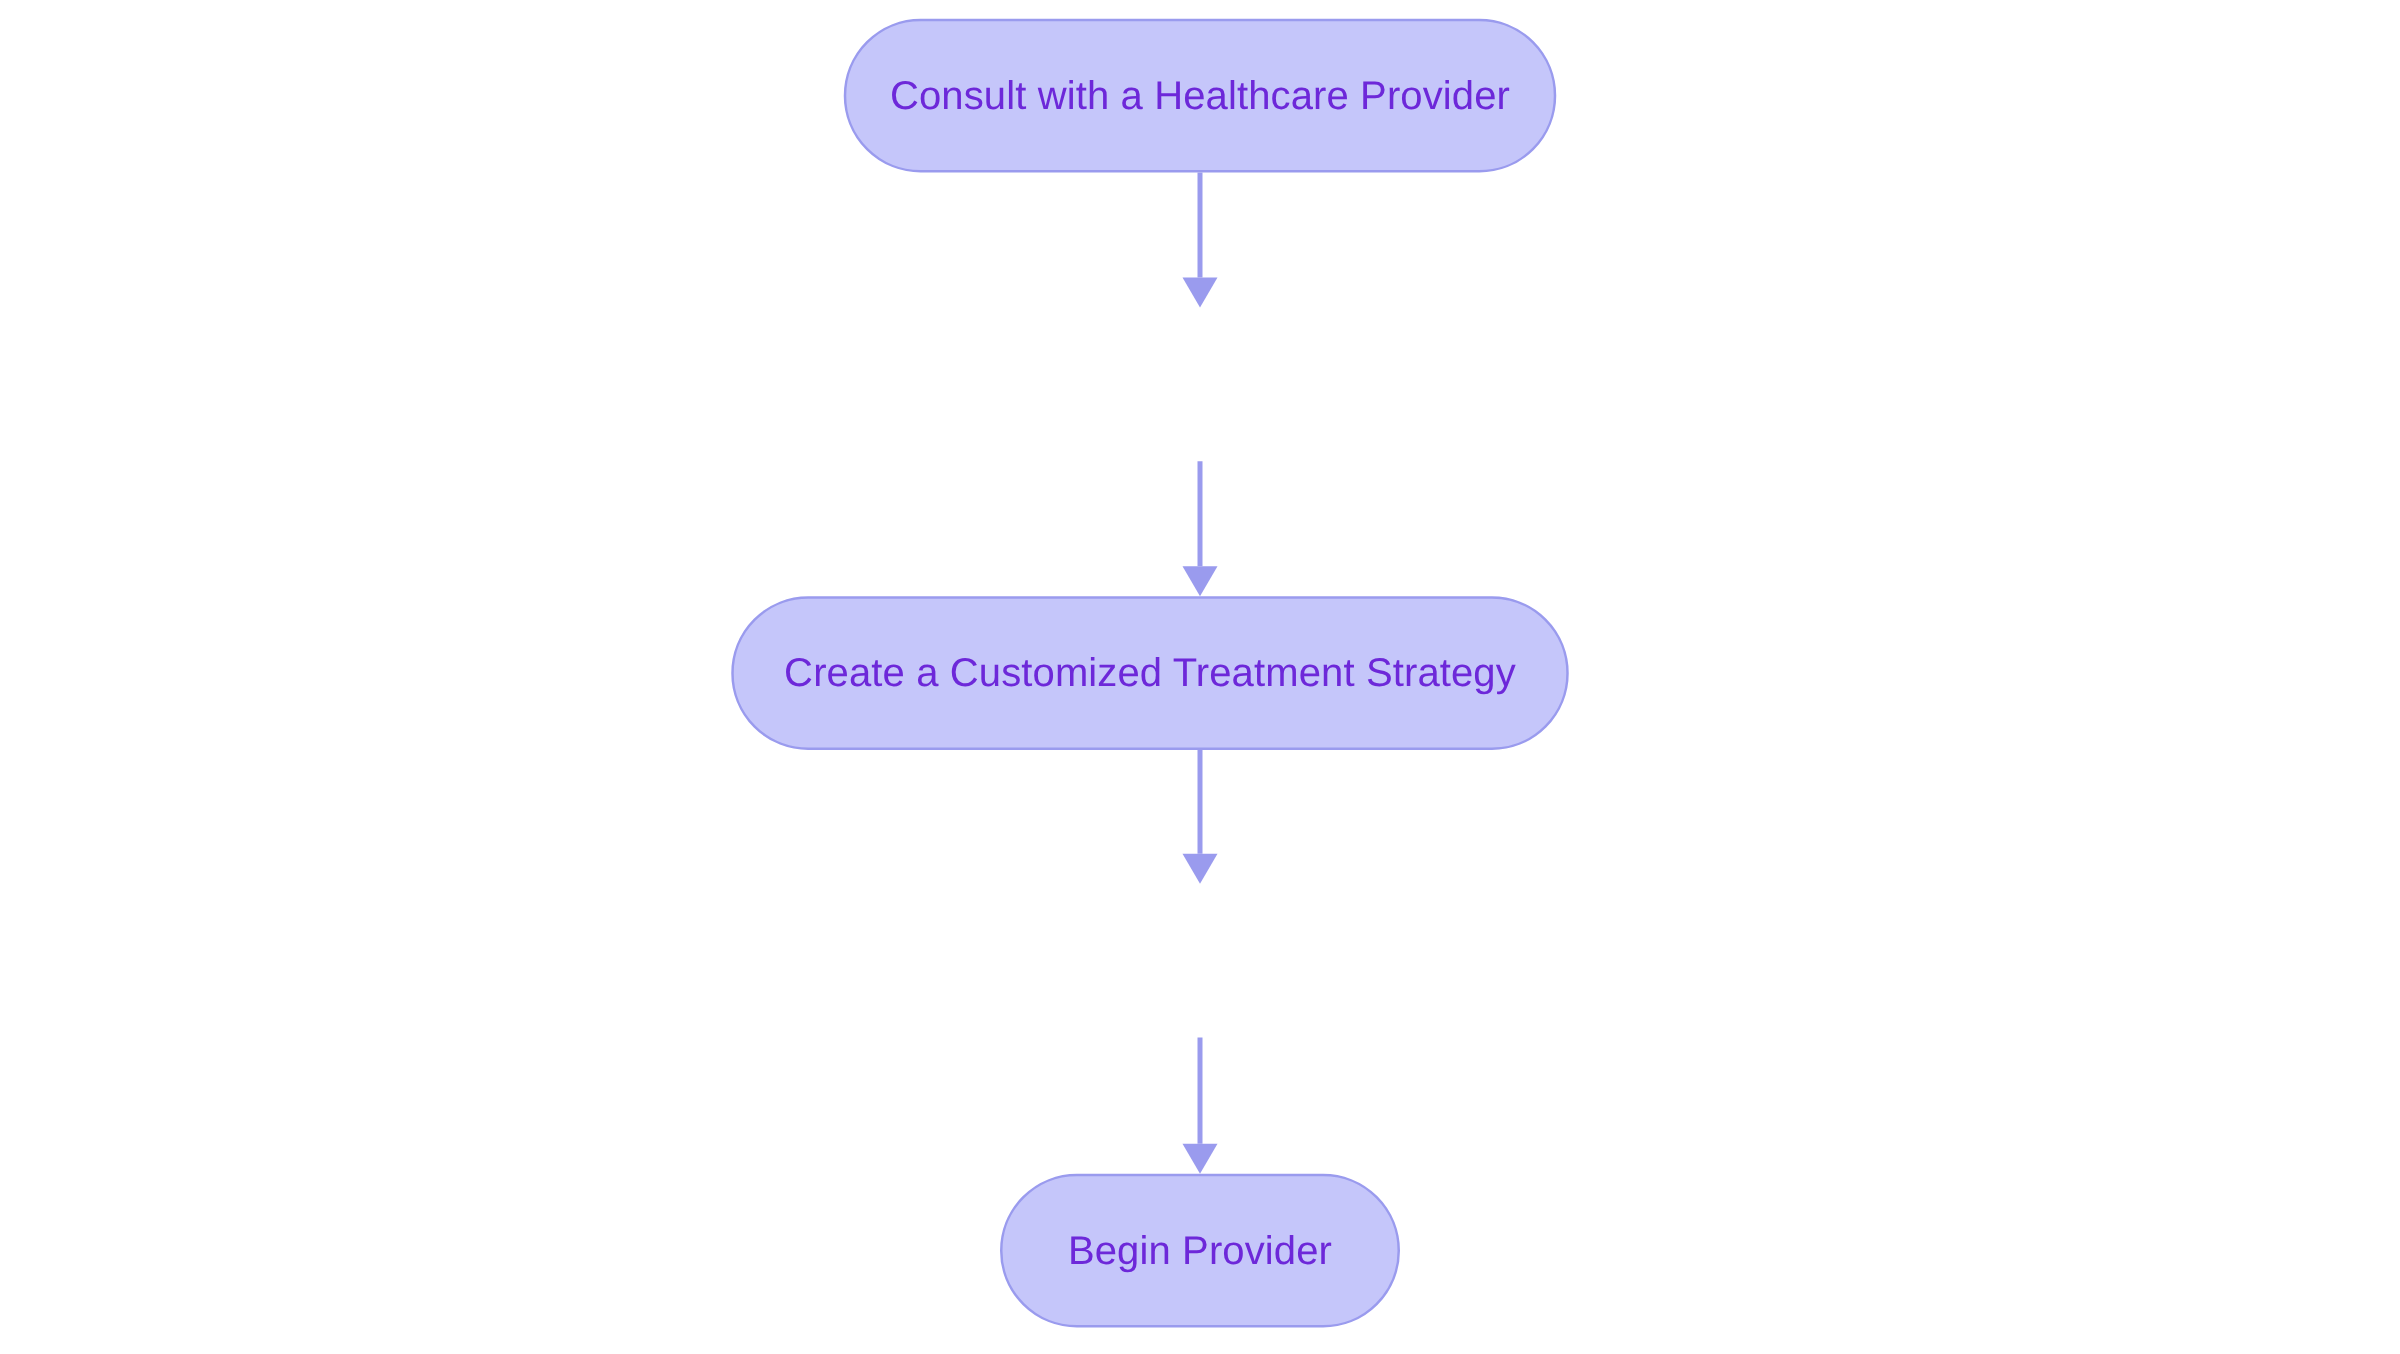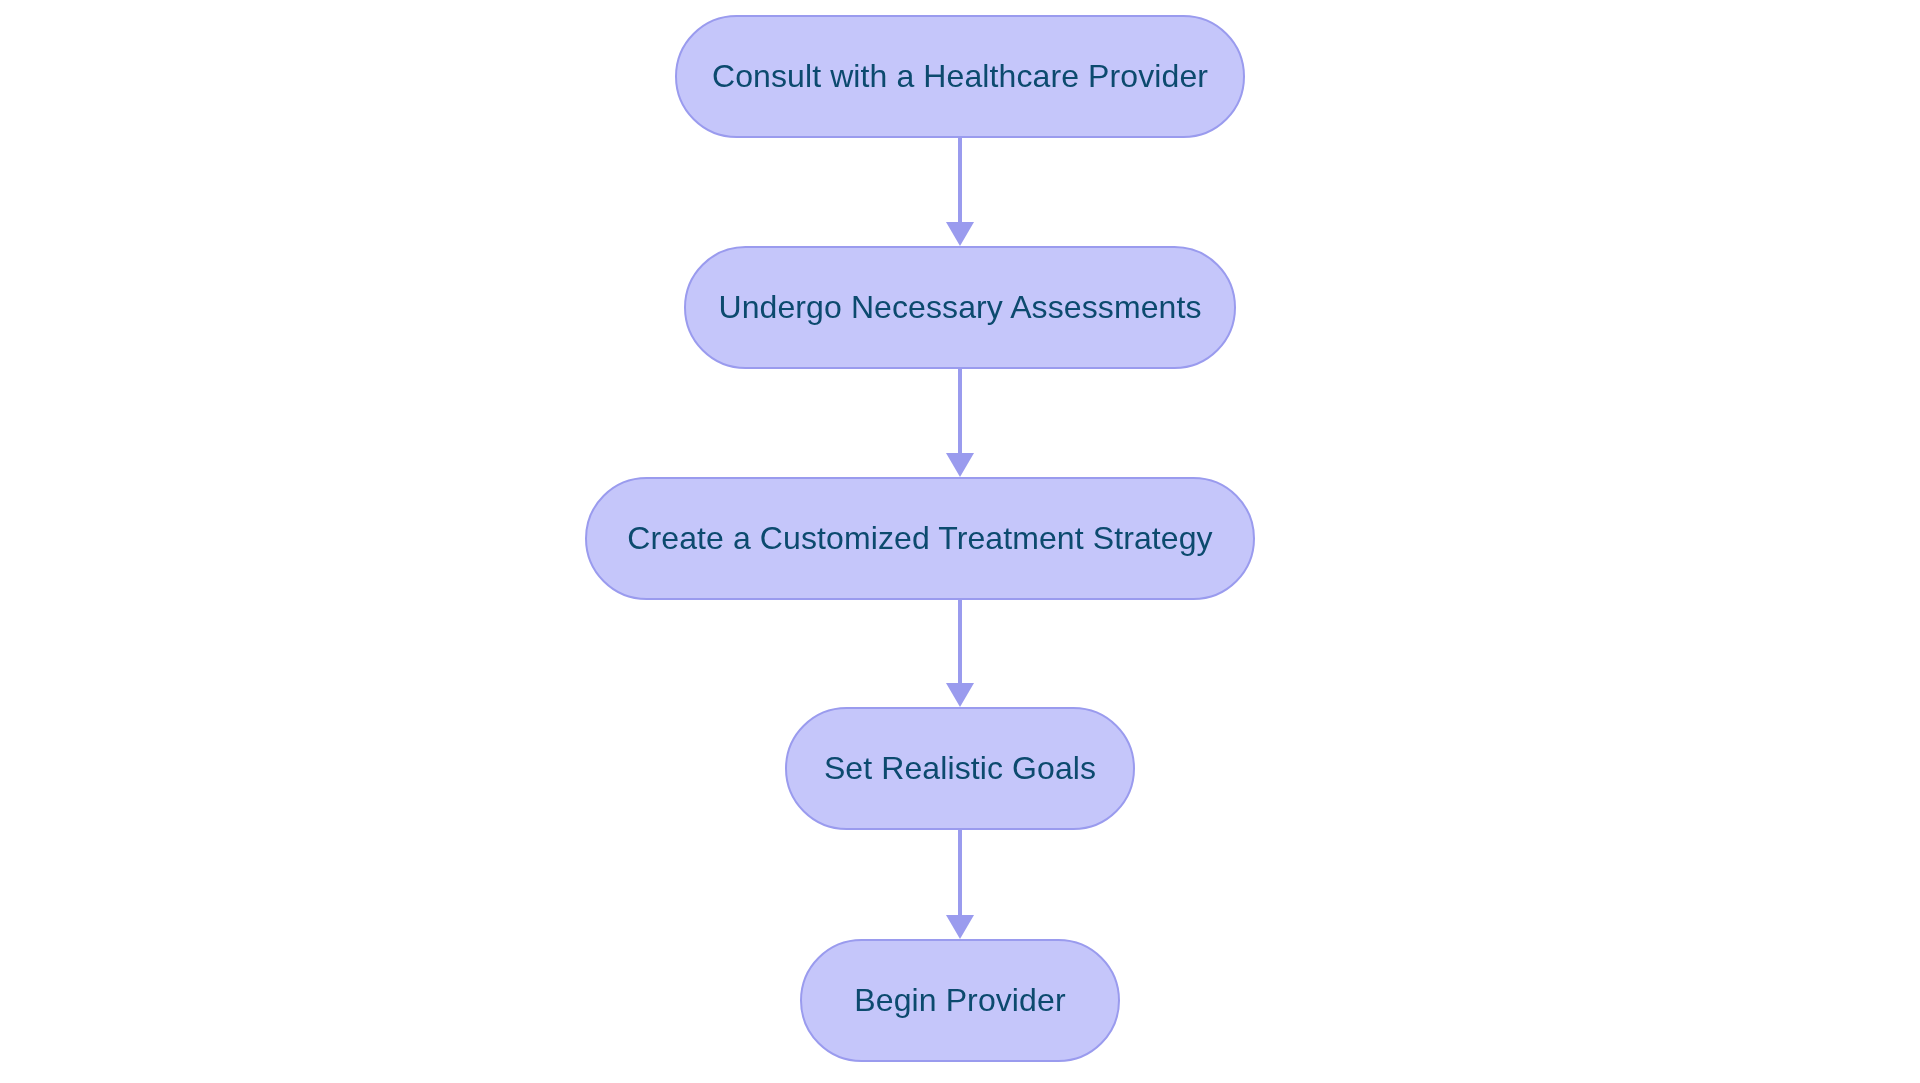--- a/index.html
+++ b/index.html
@@ -34,21 +34,21 @@
     display: flex;
     align-items: center;
     justify-content: center;
     padding: 0 40px;
   }
   .node-label {
     font-family: "Liberation Sans", "DejaVu Sans", sans-serif;
     font-size: 32px;
     font-weight: 400;
     line-height: 1.1;
-    color: #0c4a6e;
+    color: #6d28d9;
     white-space: nowrap;
     letter-spacing: 0.1px;
   }
 
   .node-1 { left: 960px; top: 15px;  width: 570px; }
   .node-2 { left: 960px; top: 246px; width: 552px; }
   .node-3 { left: 920px; top: 477px; width: 670px; }
   .node-4 { left: 960px; top: 707px; width: 350px; }
   .node-5 { left: 960px; top: 939px; width: 320px; }
 
@@ -95,41 +95,35 @@
 
   <div class="node node-1">
     <span class="node-label">Consult with a Healthcare Provider</span>
   </div>
 
   <div class="connector conn-1">
     <div class="line"></div>
     <div class="arrowhead"></div>
   </div>
 
-  <div class="node node-2">
-    <span class="node-label">Undergo Necessary Assessments</span>
-  </div>
 
   <div class="connector conn-2">
     <div class="line"></div>
     <div class="arrowhead"></div>
   </div>
 
   <div class="node node-3">
     <span class="node-label">Create a Customized Treatment Strategy</span>
   </div>
 
   <div class="connector conn-3">
     <div class="line"></div>
     <div class="arrowhead"></div>
   </div>
 
-  <div class="node node-4">
-    <span class="node-label">Set Realistic Goals</span>
-  </div>
 
   <div class="connector conn-4">
     <div class="line"></div>
     <div class="arrowhead"></div>
   </div>
 
   <div class="node node-5">
     <span class="node-label">Begin Provider</span>
   </div>
 

